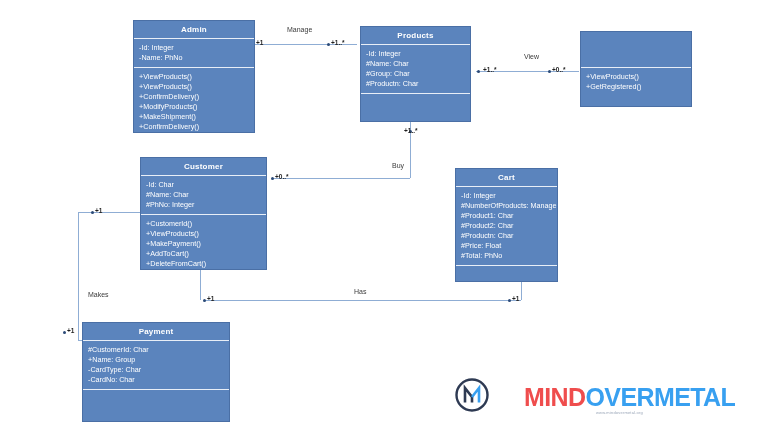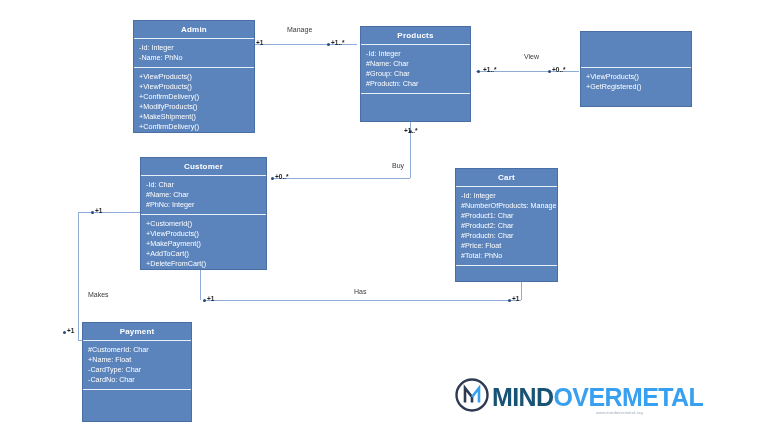--- a/index.html
+++ b/index.html
@@ -98,21 +98,21 @@
     opacity: 0.95;
   }
   .wm-mark { flex: 0 0 auto; margin-right: 3px; }
   .wm-text {
     font-family: "Liberation Sans", sans-serif;
     font-weight: bold;
     font-size: 25px;
     letter-spacing: -0.6px;
     line-height: 1;
   }
-  .wm-dark { color: #0c4a6e; }
+  .wm-dark { color: #ef4444; margin-left: 32px; }
   .wm-blue { color: #2e9bf0; }
   .wm-tag {
     position: absolute;
     left: 596px;
     top: 410px;
     font-size: 4px;
     color: #9aa6b8;
     letter-spacing: 0.2px;
     white-space: nowrap;
   }
@@ -220,25 +220,25 @@
       <div class="uml-line">#NumberOfProducts: Manage</div>
       <div class="uml-line">#Product1: Char</div>
       <div class="uml-line">#Product2: Char</div>
       <div class="uml-line">#Productn: Char</div>
       <div class="uml-line">#Price: Float</div>
       <div class="uml-line">#Total: PhNo</div>
     </div>
     <div class="uml-ops"></div>
   </div>
 
-  <div class="uml-class" style="left:82px; top:322px; width:110px; height:100px;">
+  <div class="uml-class" style="left:82px; top:322px; width:148px; height:100px;">
     <div class="uml-title">Payment</div>
     <div class="uml-attrs">
       <div class="uml-line">#CustomerId: Char</div>
-      <div class="uml-line">+Name: Float</div>
+      <div class="uml-line">+Name: Group</div>
       <div class="uml-line">-CardType: Char</div>
       <div class="uml-line">-CardNo: Char</div>
     </div>
     <div class="uml-ops"></div>
   </div>
 
   <div id="watermark">
     <span class="wm-mark">
       <svg width="34" height="34" viewBox="0 0 34 34">
         <circle cx="17" cy="17" r="15.5" fill="none" stroke="#23304a" stroke-width="2.4"></circle>

